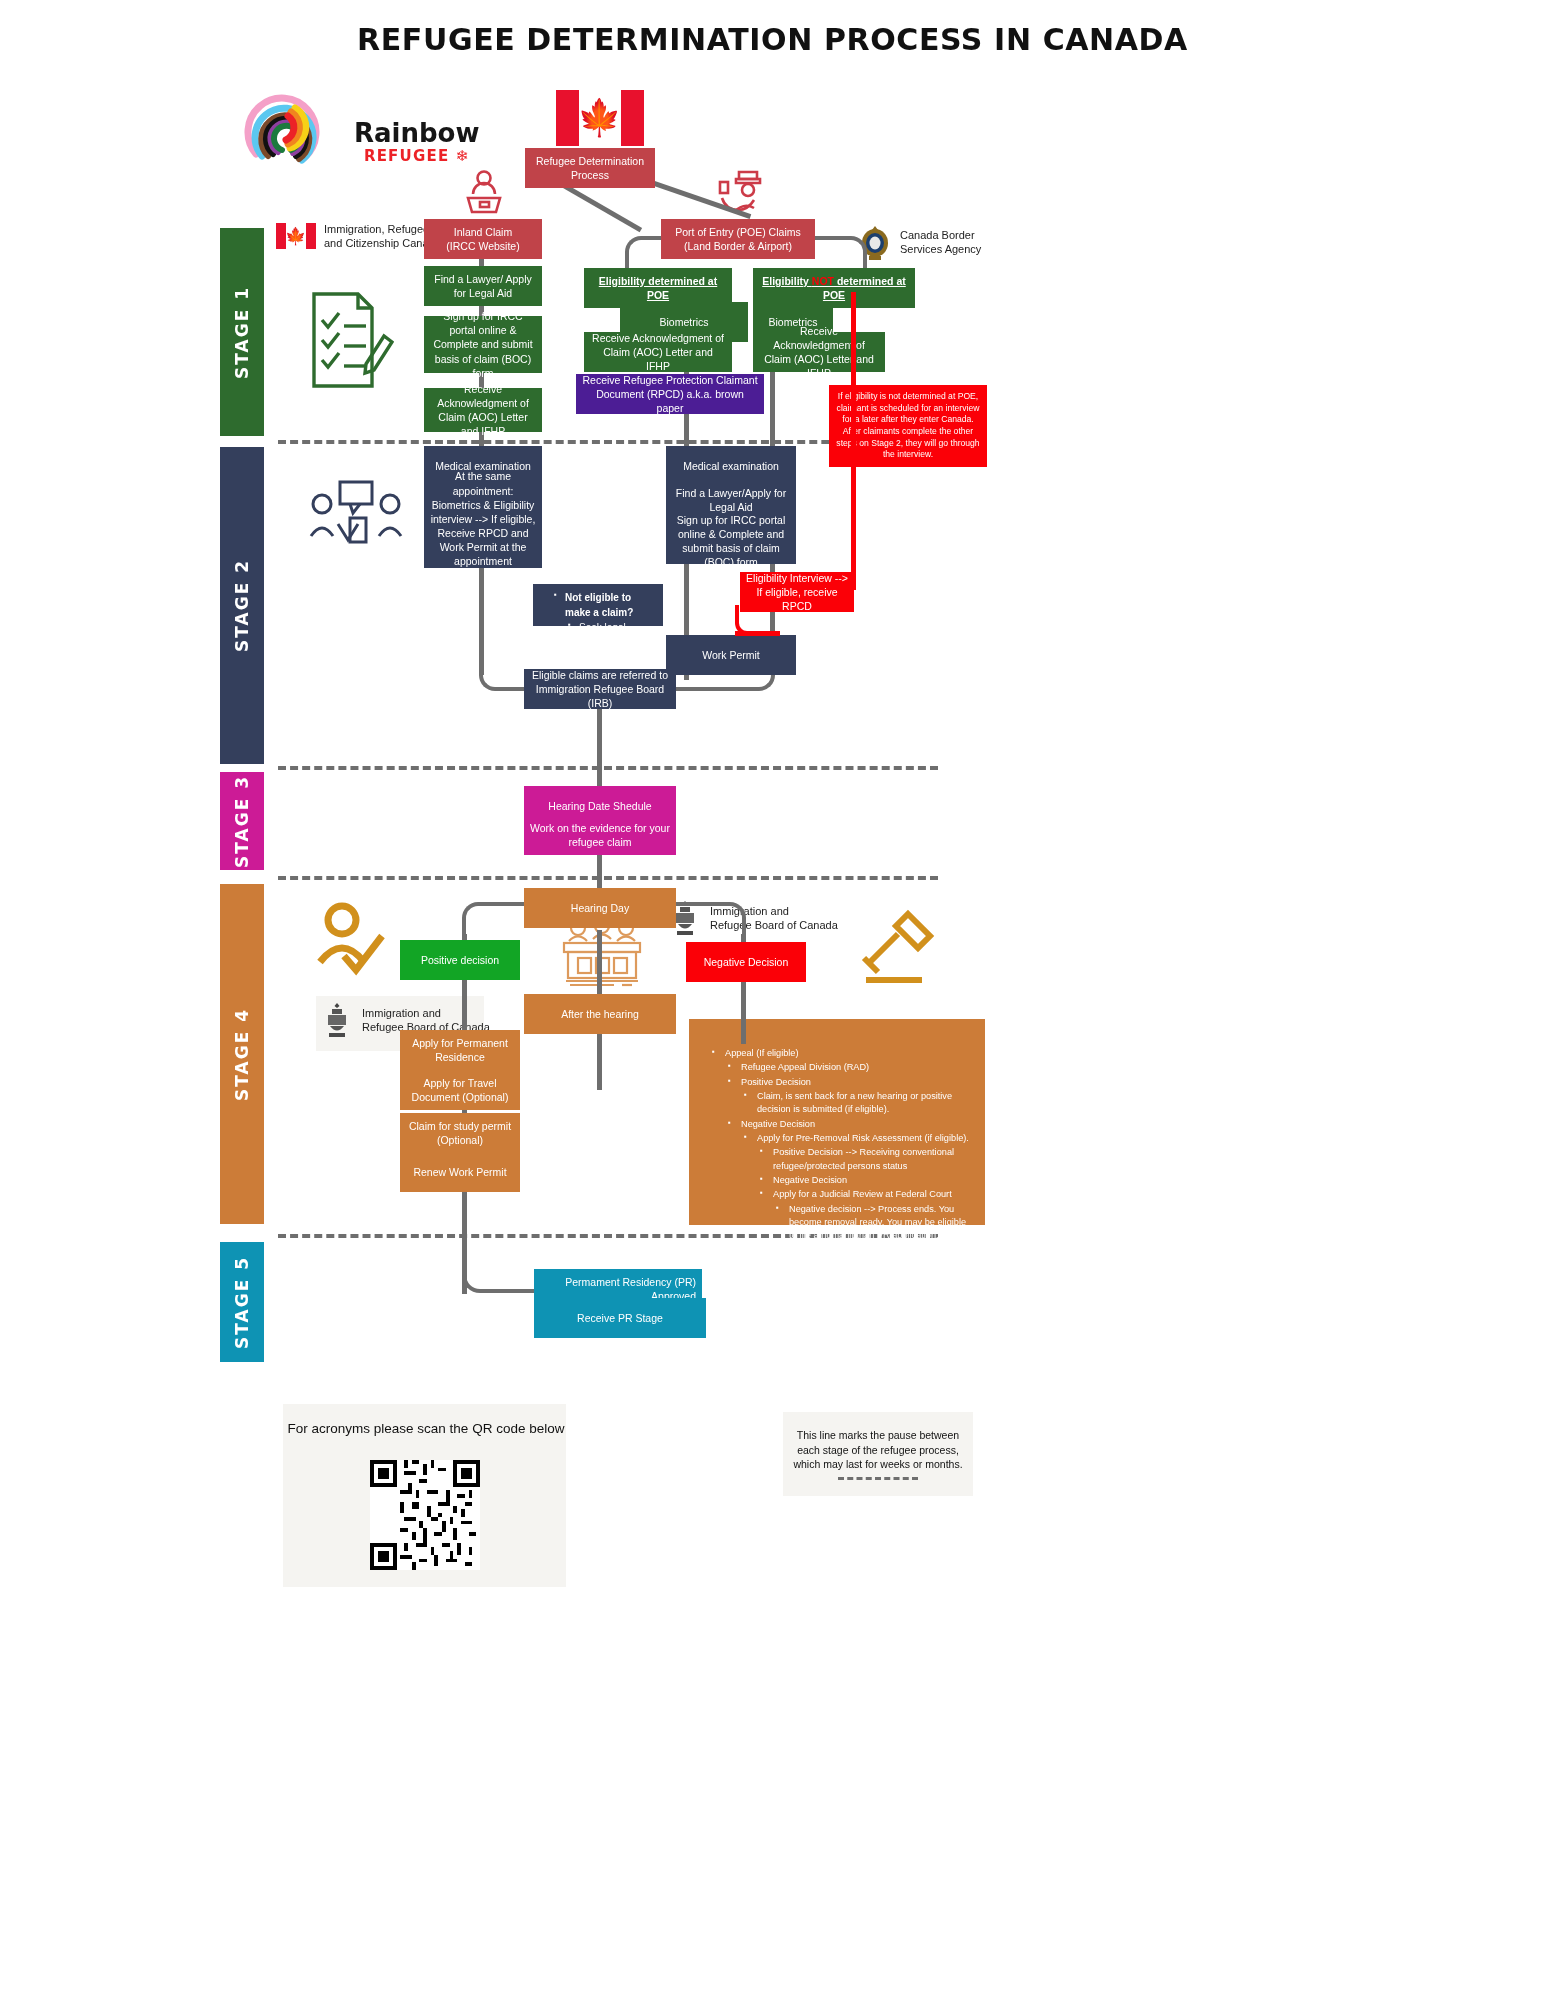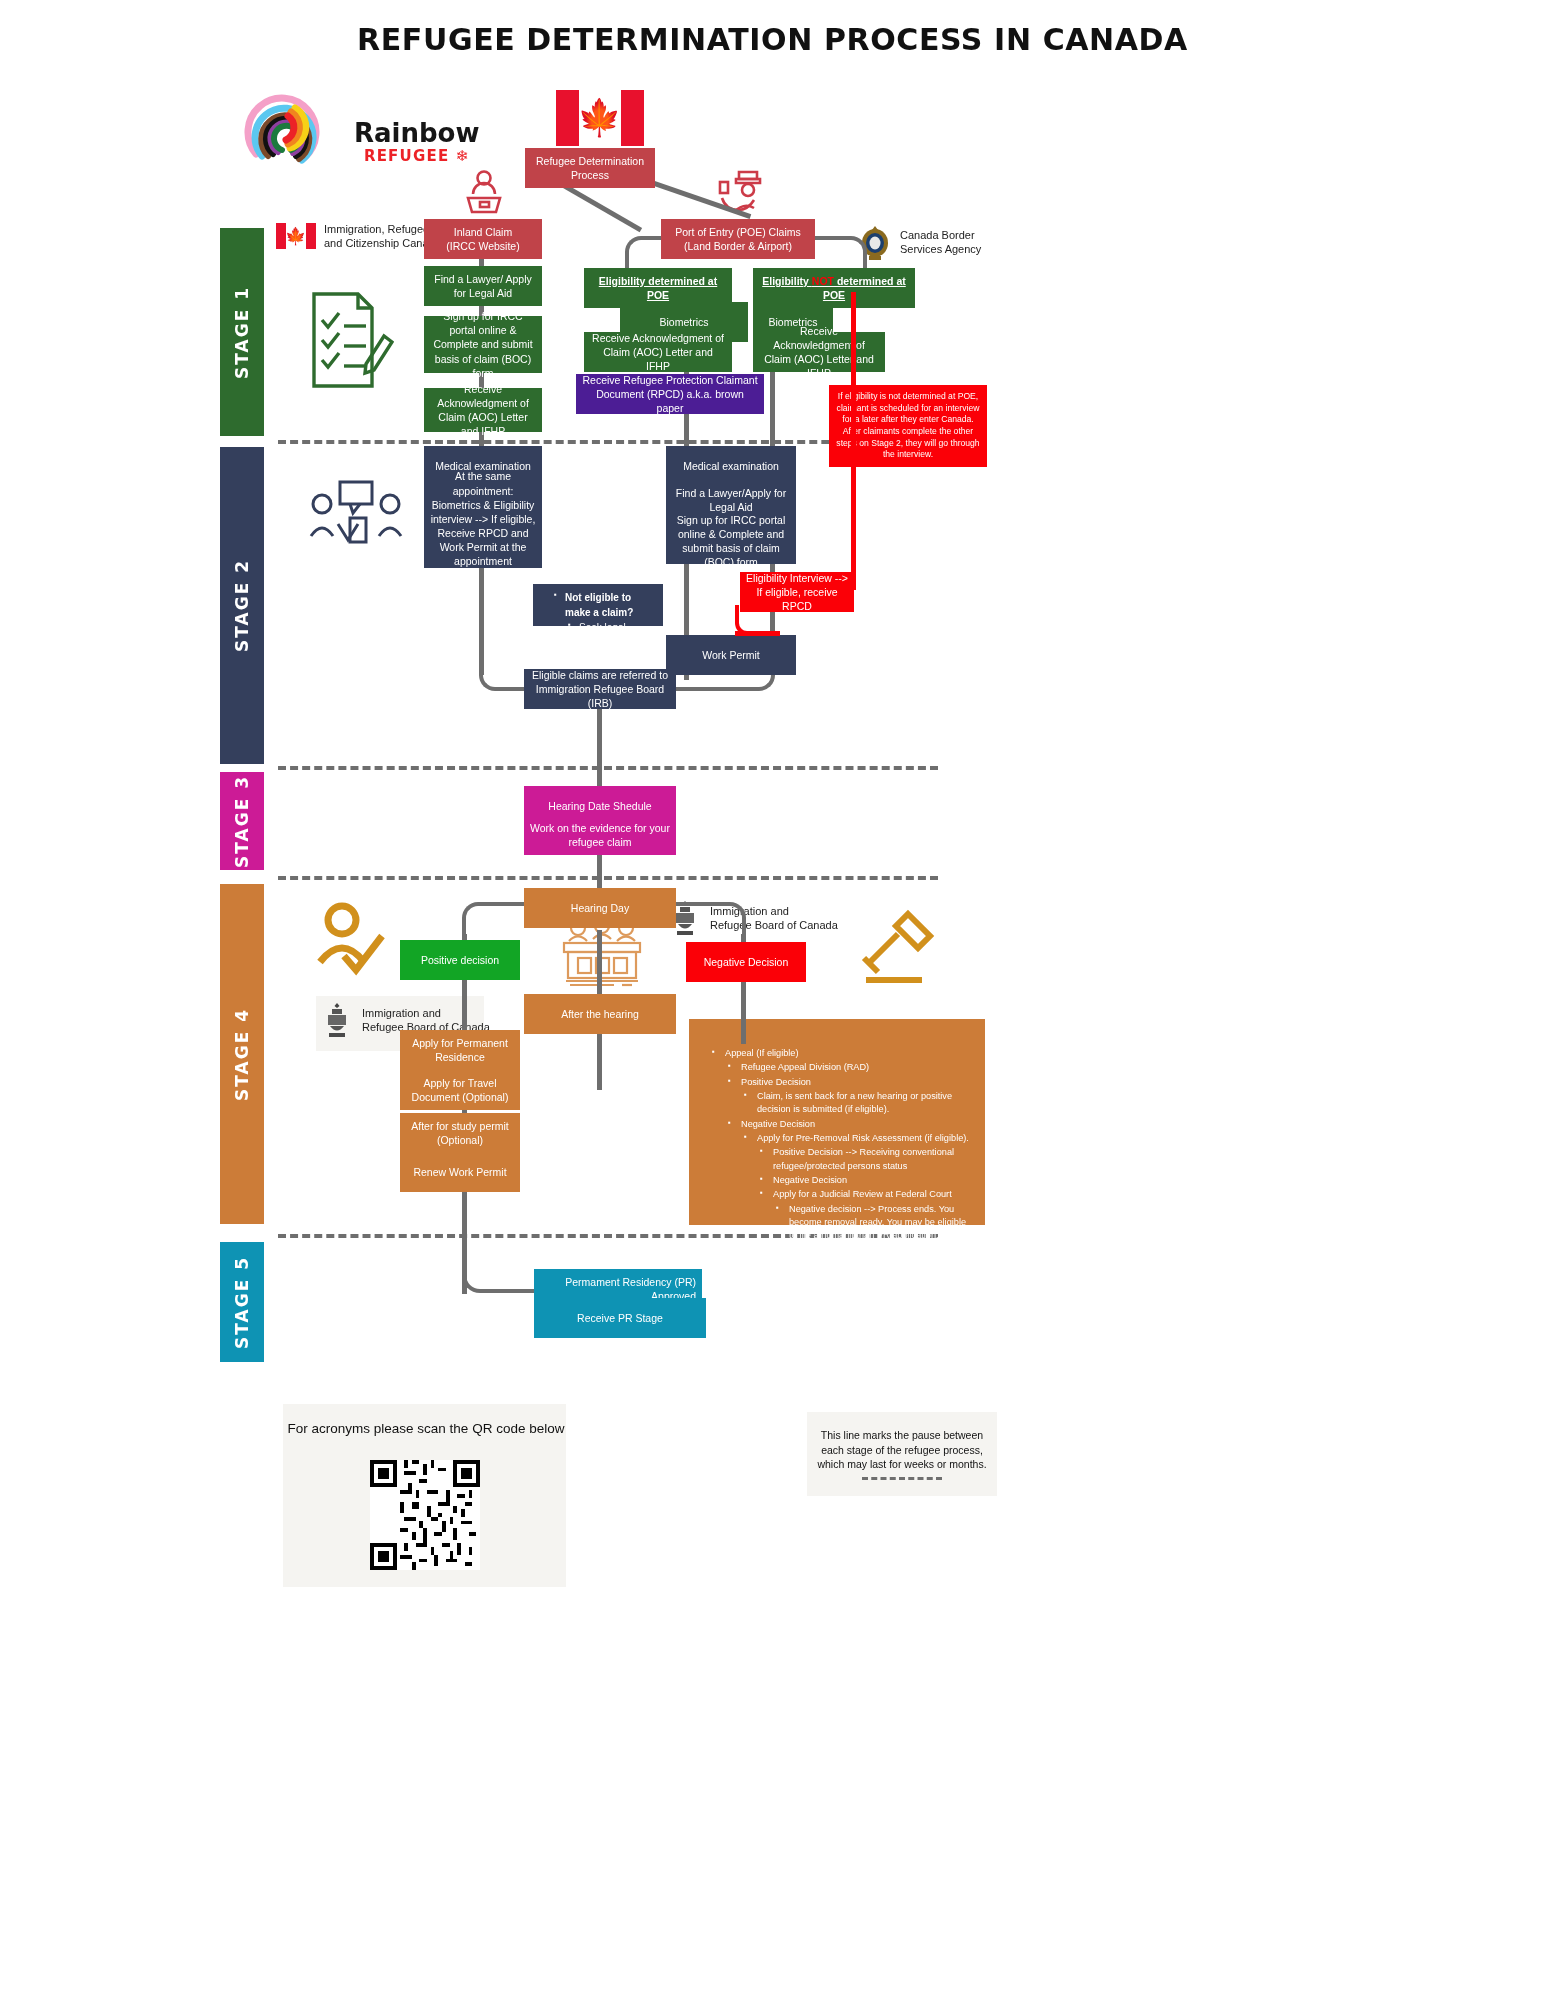--- a/index.html
+++ b/index.html
@@ -99,21 +99,21 @@
   }
   #qr-caption {
     position:absolute; left:276px; top:1421px; width:300px; text-align:center;
     font-size:13.5px; color:#111;
   }
   #qr-code { position:absolute; left:370px; top:1460px; width:110px; height:110px; }
   #note-panel {
     position:absolute; left:783px; top:1412px; width:190px; height:84px;
     background:#f5f4f1;
     display:flex; flex-direction:column; align-items:center; justify-content:center;
-    text-align:center; font-size:10.5px; line-height:1.42; color:#111; padding:6px;margin-left:24px;
+    text-align:center; font-size:10.5px; line-height:1.42; color:#111; padding:6px;
   }
   #note-panel .mini-dash {
     margin-top:5px; width:80px; border-top:3px dashed #6e6e6e; height:0;
   }
 
   
   .bullets { font-size:9.2px; line-height:1.45; color:#ffffff; }
   .bullets ul { margin:0; padding-left:14px; list-style-type:none; }
   .bullets > ul { padding-left:16px; }
   .bullets li { position:relative; margin:0 0 1px 0; padding-left:2px; }
@@ -428,21 +428,21 @@
   <div class="node" style="left:524px; top:815px; width:152px; height:33px; background:#cc1b96;">Work on the evidence for your refugee claim</div>
 
   
   <div class="node" style="left:524px; top:888px; width:152px; height:20px; background:#cc7c38;">Hearing Day</div>
   <div class="node" style="left:400px; top:940px; width:120px; height:20px; background:#12a525;">Positive decision</div>
   <div class="node" style="left:686px; top:942px; width:120px; height:20px; background:#fb0007;">Negative Decision</div>
   <div class="node" style="left:524px; top:994px; width:152px; height:20px; background:#cc7c38;">After the hearing</div>
 
   <div class="node" style="left:400px; top:1030px; width:120px; height:28px; background:#cc7c38;">Apply for Permanent Residence</div>
   <div class="node" style="left:400px; top:1070px; width:120px; height:30px; background:#cc7c38;">Apply for Travel Document (Optional)</div>
-  <div class="node" style="left:400px; top:1113px; width:120px; height:28px; background:#cc7c38;">After for study permit (Optional)</div>
+  <div class="node" style="left:400px; top:1113px; width:120px; height:28px; background:#cc7c38;">Claim for study permit (Optional)</div>
   <div class="node" style="left:400px; top:1152px; width:120px; height:24px; background:#cc7c38;">Renew Work Permit</div>
 
   
   <div class="abs bullets" style="left:689px; top:1019px; width:296px; height:206px; background:#cc7c38; padding:28px 12px 12px 18px;">
     <ul id="appeal-root">
         <li>Appeal (If eligible)</li>
         <ul>
           <li>Refugee Appeal Division (RAD)</li>
           <li>Positive Decision</li>
           <ul>

